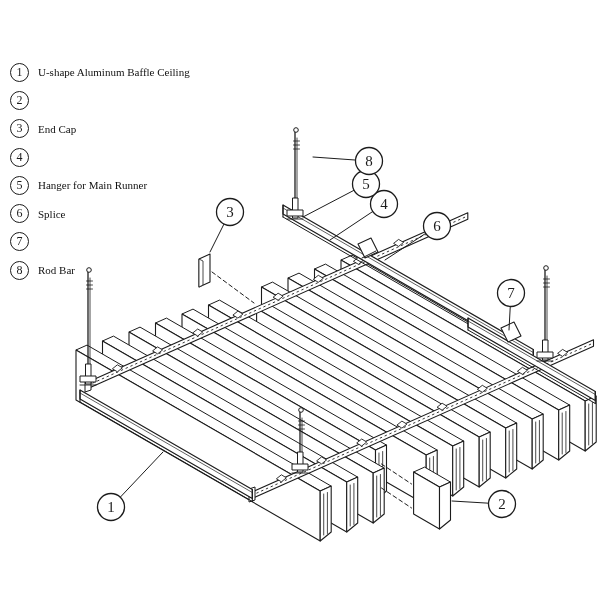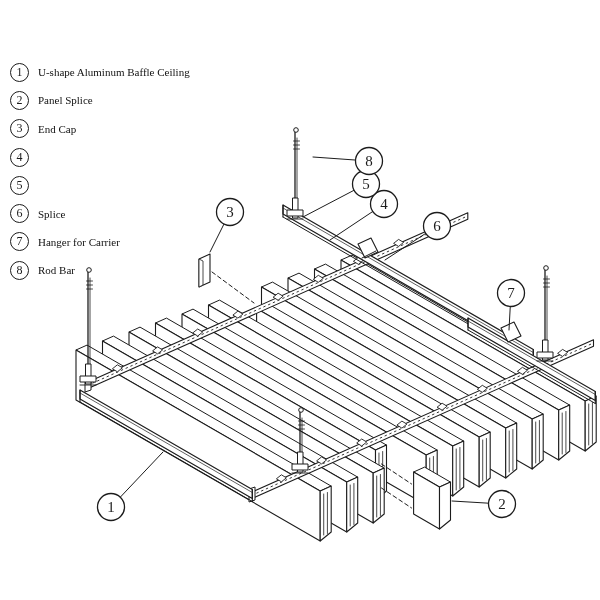--- a/index.html
+++ b/index.html
@@ -17,39 +17,38 @@
 </head>
 <body>
 <div id="stage">
   <div id="legend">
       <div class="legend-row">
         <span class="legend-num">1</span>
         <span class="legend-label">U-shape Aluminum Baffle Ceiling</span>
       </div>
       <div class="legend-row">
         <span class="legend-num">2</span>
-        <span class="legend-label">Panel Splice</span>
       </div>
       <div class="legend-row">
         <span class="legend-num">3</span>
         <span class="legend-label">End Cap</span>
       </div>
       <div class="legend-row">
         <span class="legend-num">4</span>
       </div>
       <div class="legend-row">
         <span class="legend-num">5</span>
+        <span class="legend-label">Hanger for Main Runner</span>
       </div>
       <div class="legend-row">
         <span class="legend-num">6</span>
         <span class="legend-label">Splice</span>
       </div>
       <div class="legend-row">
         <span class="legend-num">7</span>
-        <span class="legend-label">Hanger for Carrier</span>
       </div>
       <div class="legend-row">
         <span class="legend-num">8</span>
         <span class="legend-label">Rod Bar</span>
       </div>
     </div>
   <svg id="diagram" width="600" height="600" viewBox="0 0 600 600">
       <polygon points="341.0,260.0 352.0,255.1 596.2,396.1 585.2,401.0" fill="#fff" stroke="#1c1c1c" stroke-width="1" stroke-linejoin="round"></polygon>
       <polygon points="341.0,260.0 585.2,401.0 585.2,451.0 341.0,310.0" fill="#fff" stroke="#1c1c1c" stroke-width="1.1" stroke-linejoin="round"></polygon>
       <polygon points="585.2,401.0 596.2,396.1 596.2,442.0 585.2,451.0" fill="#fff" stroke="#1c1c1c" stroke-width="1.1" stroke-linejoin="round"></polygon>

